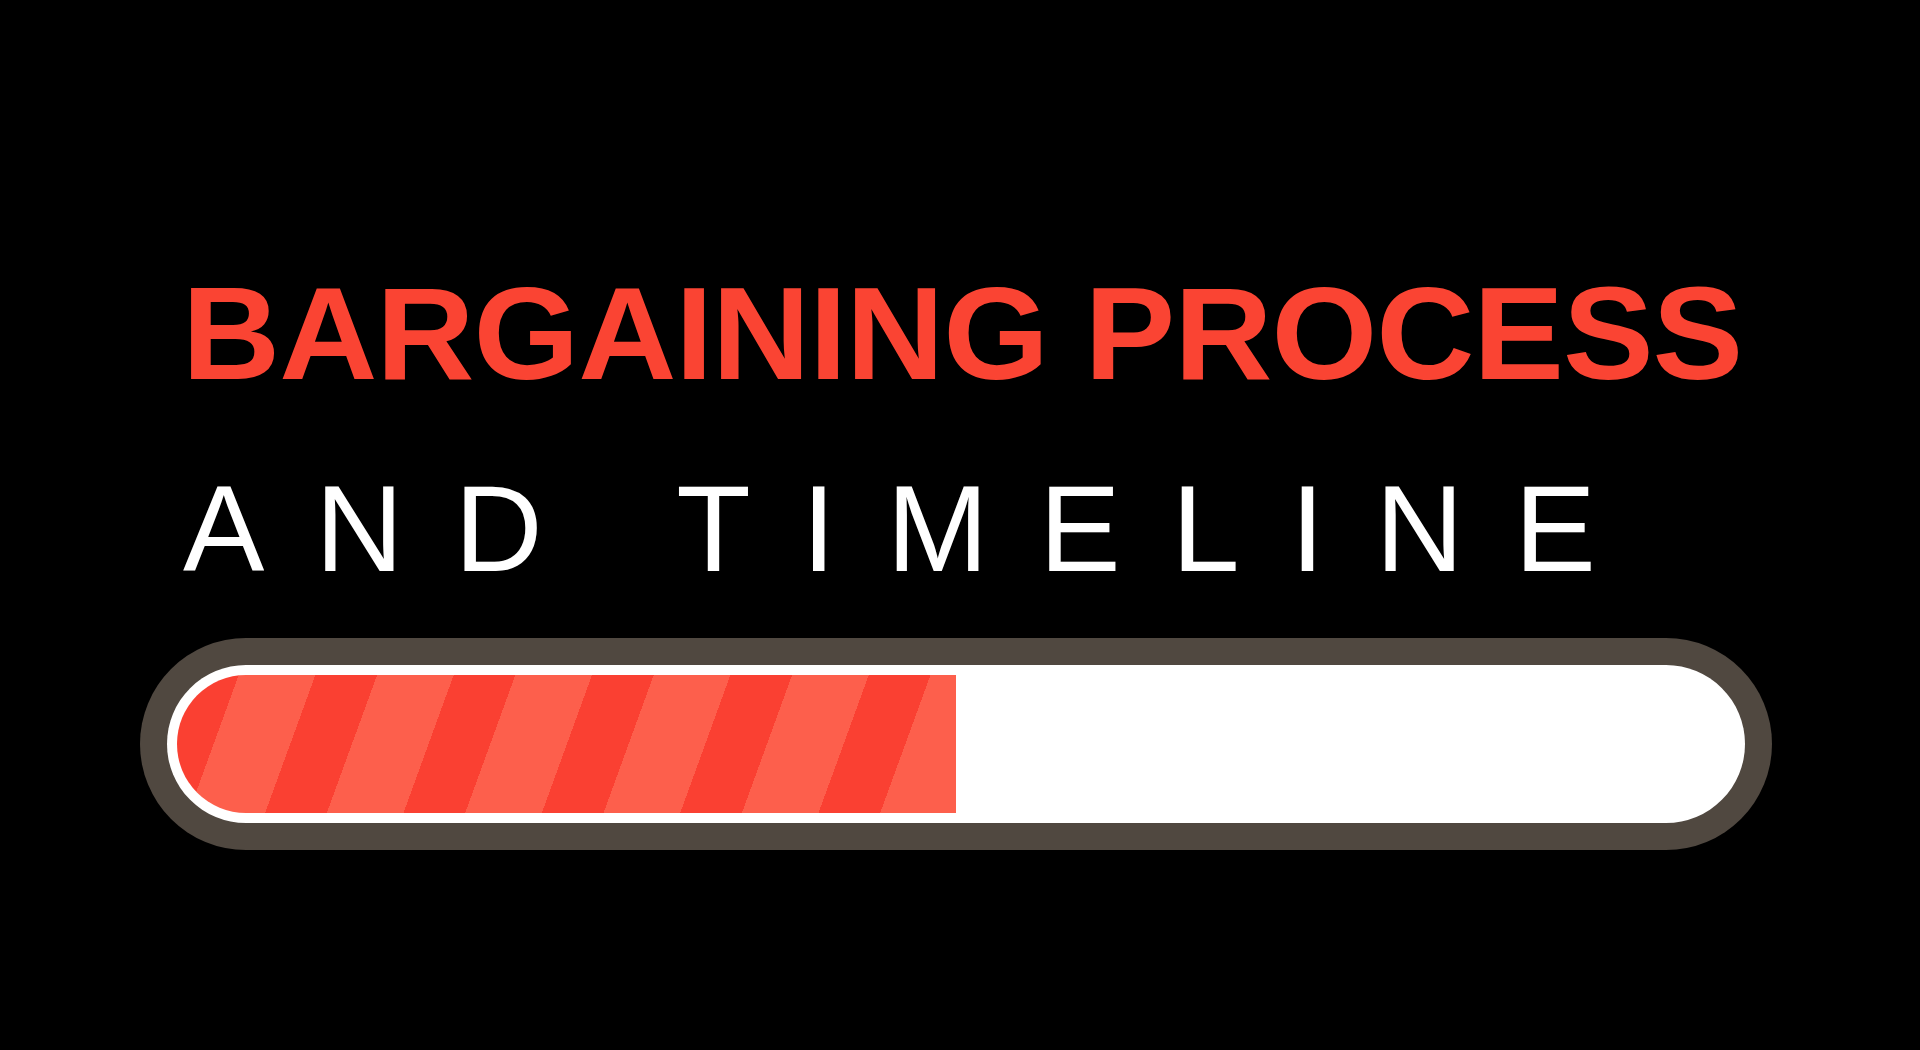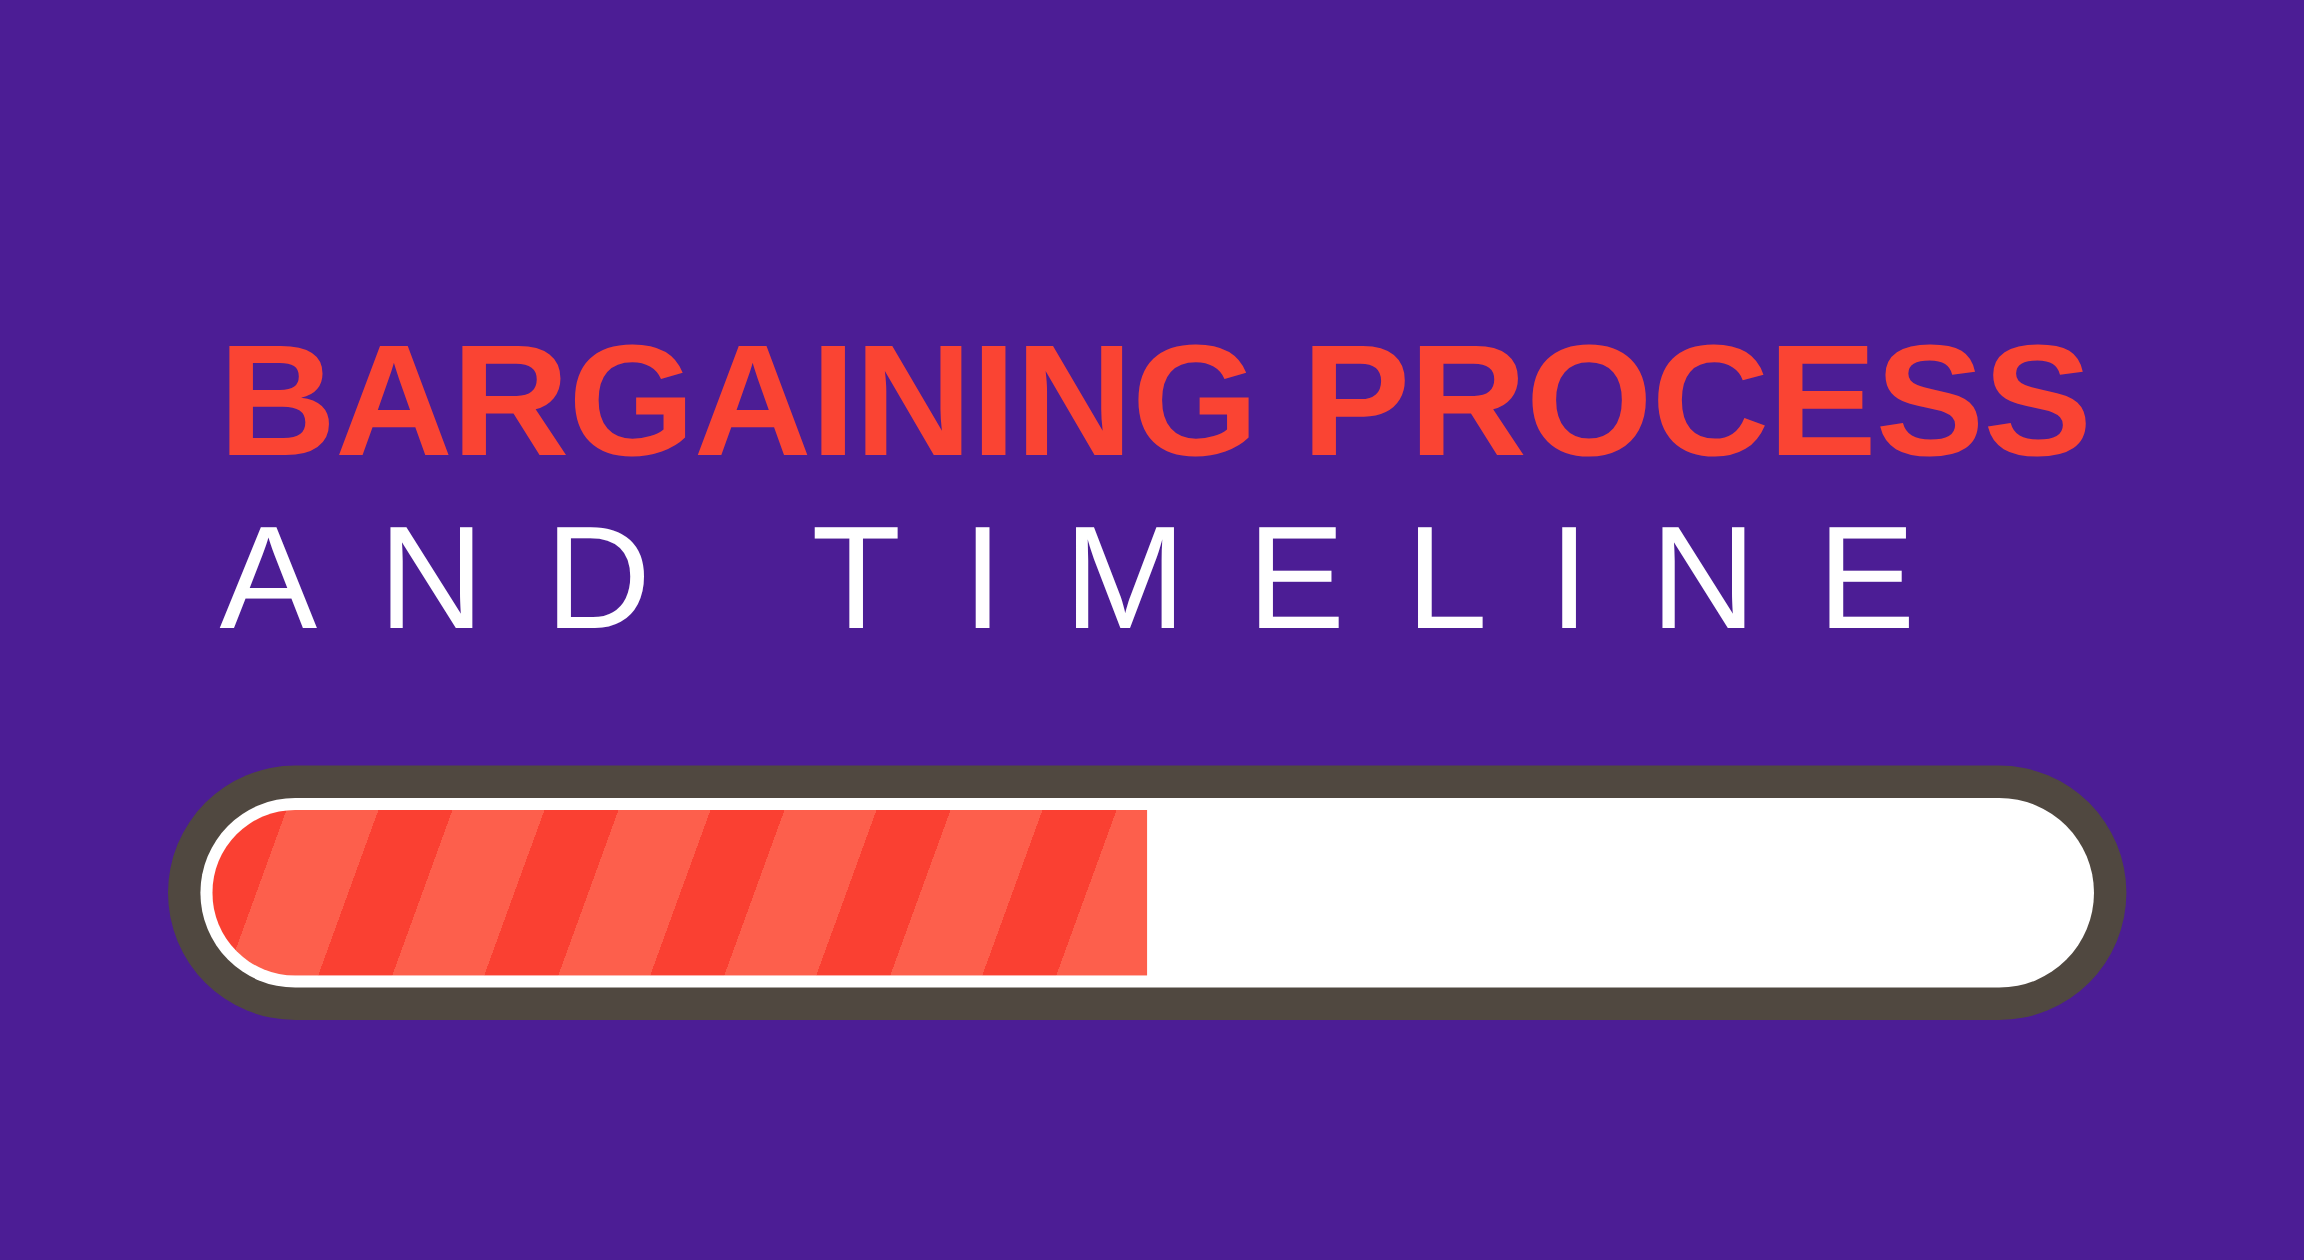--- a/index.html
+++ b/index.html
@@ -111,25 +111,25 @@
     position: absolute;
     right: 0;
     top: 0;
     width: 0;
     height: 100%;
   }
 </style>
 </head>
 <body>
 
-<div id="slide" style="background: #4c1d95;">
+<div id="slide" style="background: #000000;">
 
   <div id="headline-block">
     <div id="title" style="color: rgb(250, 68, 51);">BARGAINING PROCESS</div>
-    <div id="subtitle" style="color: rgb(255, 255, 255);">AND TIMELINE</div>
+    <div id="subtitle" style="color: rgb(255, 255, 255); margin-top: 48px;">AND TIMELINE</div>
   </div>
 
   <div id="progress-bar" style="background: rgb(80, 72, 64);">
     <div id="progress-track" style="background: rgb(255, 255, 255);">
       <div id="progress-fill" style="background-color: rgb(250, 64, 50); background-image: repeating-linear-gradient(110deg, rgb(250, 64, 50) 0px, rgb(250, 64, 50) 58px, rgb(253, 95, 76) 58px, rgb(253, 95, 76) 130px); width: 779px;"></div>
     </div>
   </div>
 
 </div>
 

